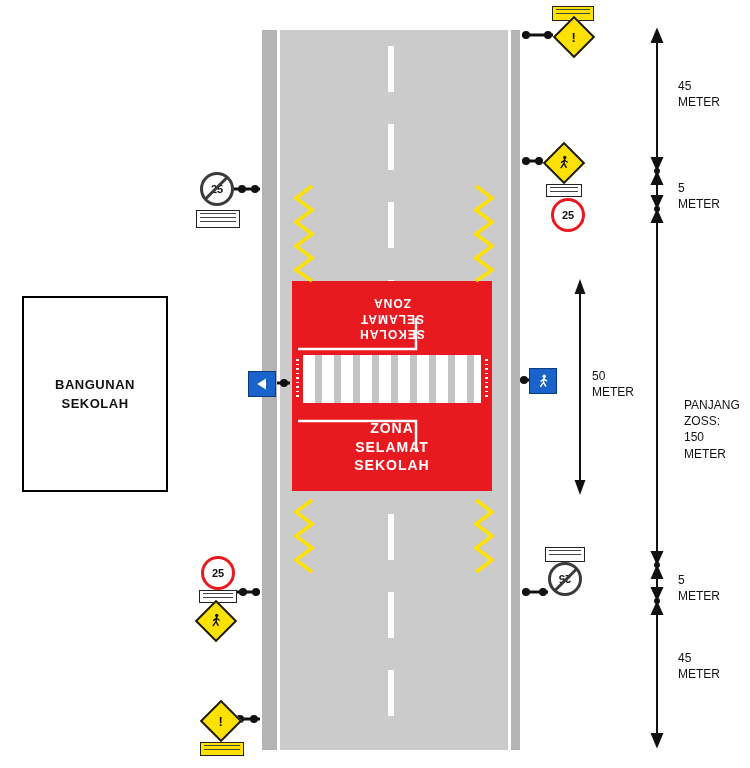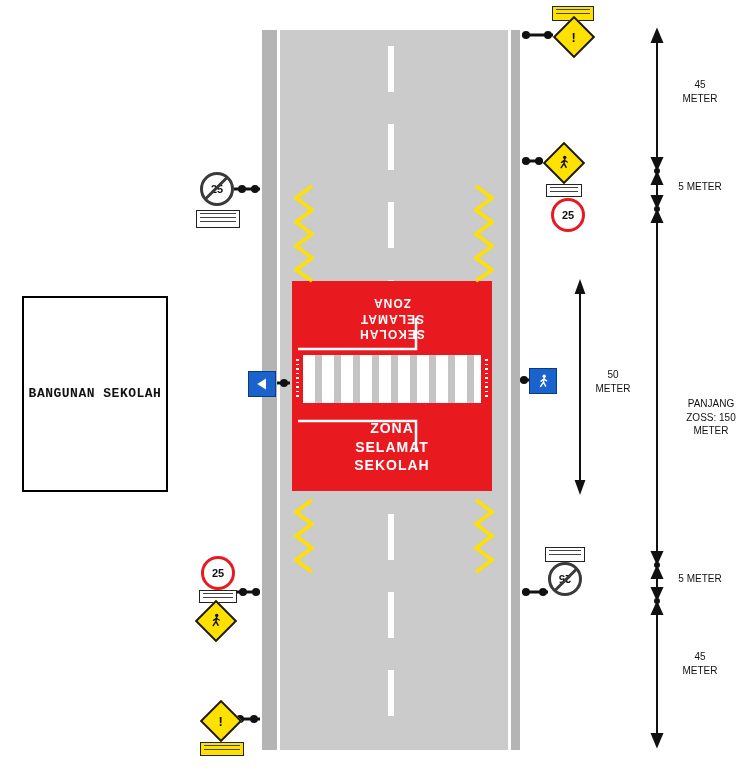--- a/index.html
+++ b/index.html
@@ -23,42 +23,42 @@
   
   .zebra{position:absolute;left:303px;top:355px;width:178px;height:48px;z-index:2;
          background:repeating-linear-gradient(90deg,#ffffff 0 12px,#c4c4c4 12px 19px);}
   .xend{position:absolute;top:355px;width:11px;height:48px;background:#e8191f;z-index:2;}
   .xend .tmarks{margin:4px auto 0 auto;width:3px;height:40px;
          background:repeating-linear-gradient(180deg,#ffffff 0 1.5px,transparent 1.5px 4.5px);}
 
   
   .building{position:absolute;left:22px;top:296px;width:142px;height:192px;background:#fff;
             border:2px solid #000;display:flex;align-items:center;justify-content:center;
-            text-align:center;font-size:13px;font-weight:600;letter-spacing:.5px;line-height:1.5;z-index:2;font-family:Liberation Mono, monospace;}
+            text-align:center;font-size:13px;font-weight:600;letter-spacing:.5px;line-height:1.5;z-index:2;}
 
   
   .diamond{position:absolute;width:26px;height:26px;background:#ffe100;border:2px solid #1a1a1a;
            transform:rotate(45deg);display:flex;align-items:center;justify-content:center;z-index:4;}
   .diamond .inner{transform:rotate(-45deg);font-weight:bold;font-size:13px;line-height:1;}
   .speed{position:absolute;width:28px;height:28px;border-radius:50%;background:#fff;
          border:3px solid #e8191f;display:flex;align-items:center;justify-content:center;
          font-weight:bold;font-size:11px;z-index:4;}
   .speed.end{border-color:#3a3a3a;}
   .speed .slash{position:absolute;left:12px;top:-3px;width:3px;height:32px;background:#3a3a3a;
          transform:rotate(45deg);}
   .rot180{transform:rotate(180deg);}
   .plate{position:absolute;background:#fff;border:1.5px solid #222;z-index:4;}
   .plate.yellow{background:#ffe100;}
   .plate .tlines{margin:2px 3px;height:calc(100% - 5px);
          background:repeating-linear-gradient(180deg,#444 0 1.5px,transparent 1.5px 4px);}
   .bsign{position:absolute;width:26px;height:24px;background:#1a63cc;border:1.5px solid #0a3a80;
          display:flex;align-items:center;justify-content:center;z-index:4;}
 
   
-  .dimlabel{position:absolute;font-size:10px;line-height:1.35;text-align:center;z-index:4;}
+  .dimlabel{position:absolute;font-size:12px;line-height:1.35;text-align:left;z-index:4;}
 
   svg.overlay{position:absolute;left:0;top:0;width:750px;height:768px;z-index:3;pointer-events:none;}
 </style>
 </head>
 <body>
 
 <div class="canvas">
 
   <div class="shoulder" style="left:262px;"></div>
   <div class="shoulder" style="left:505px;"></div>

